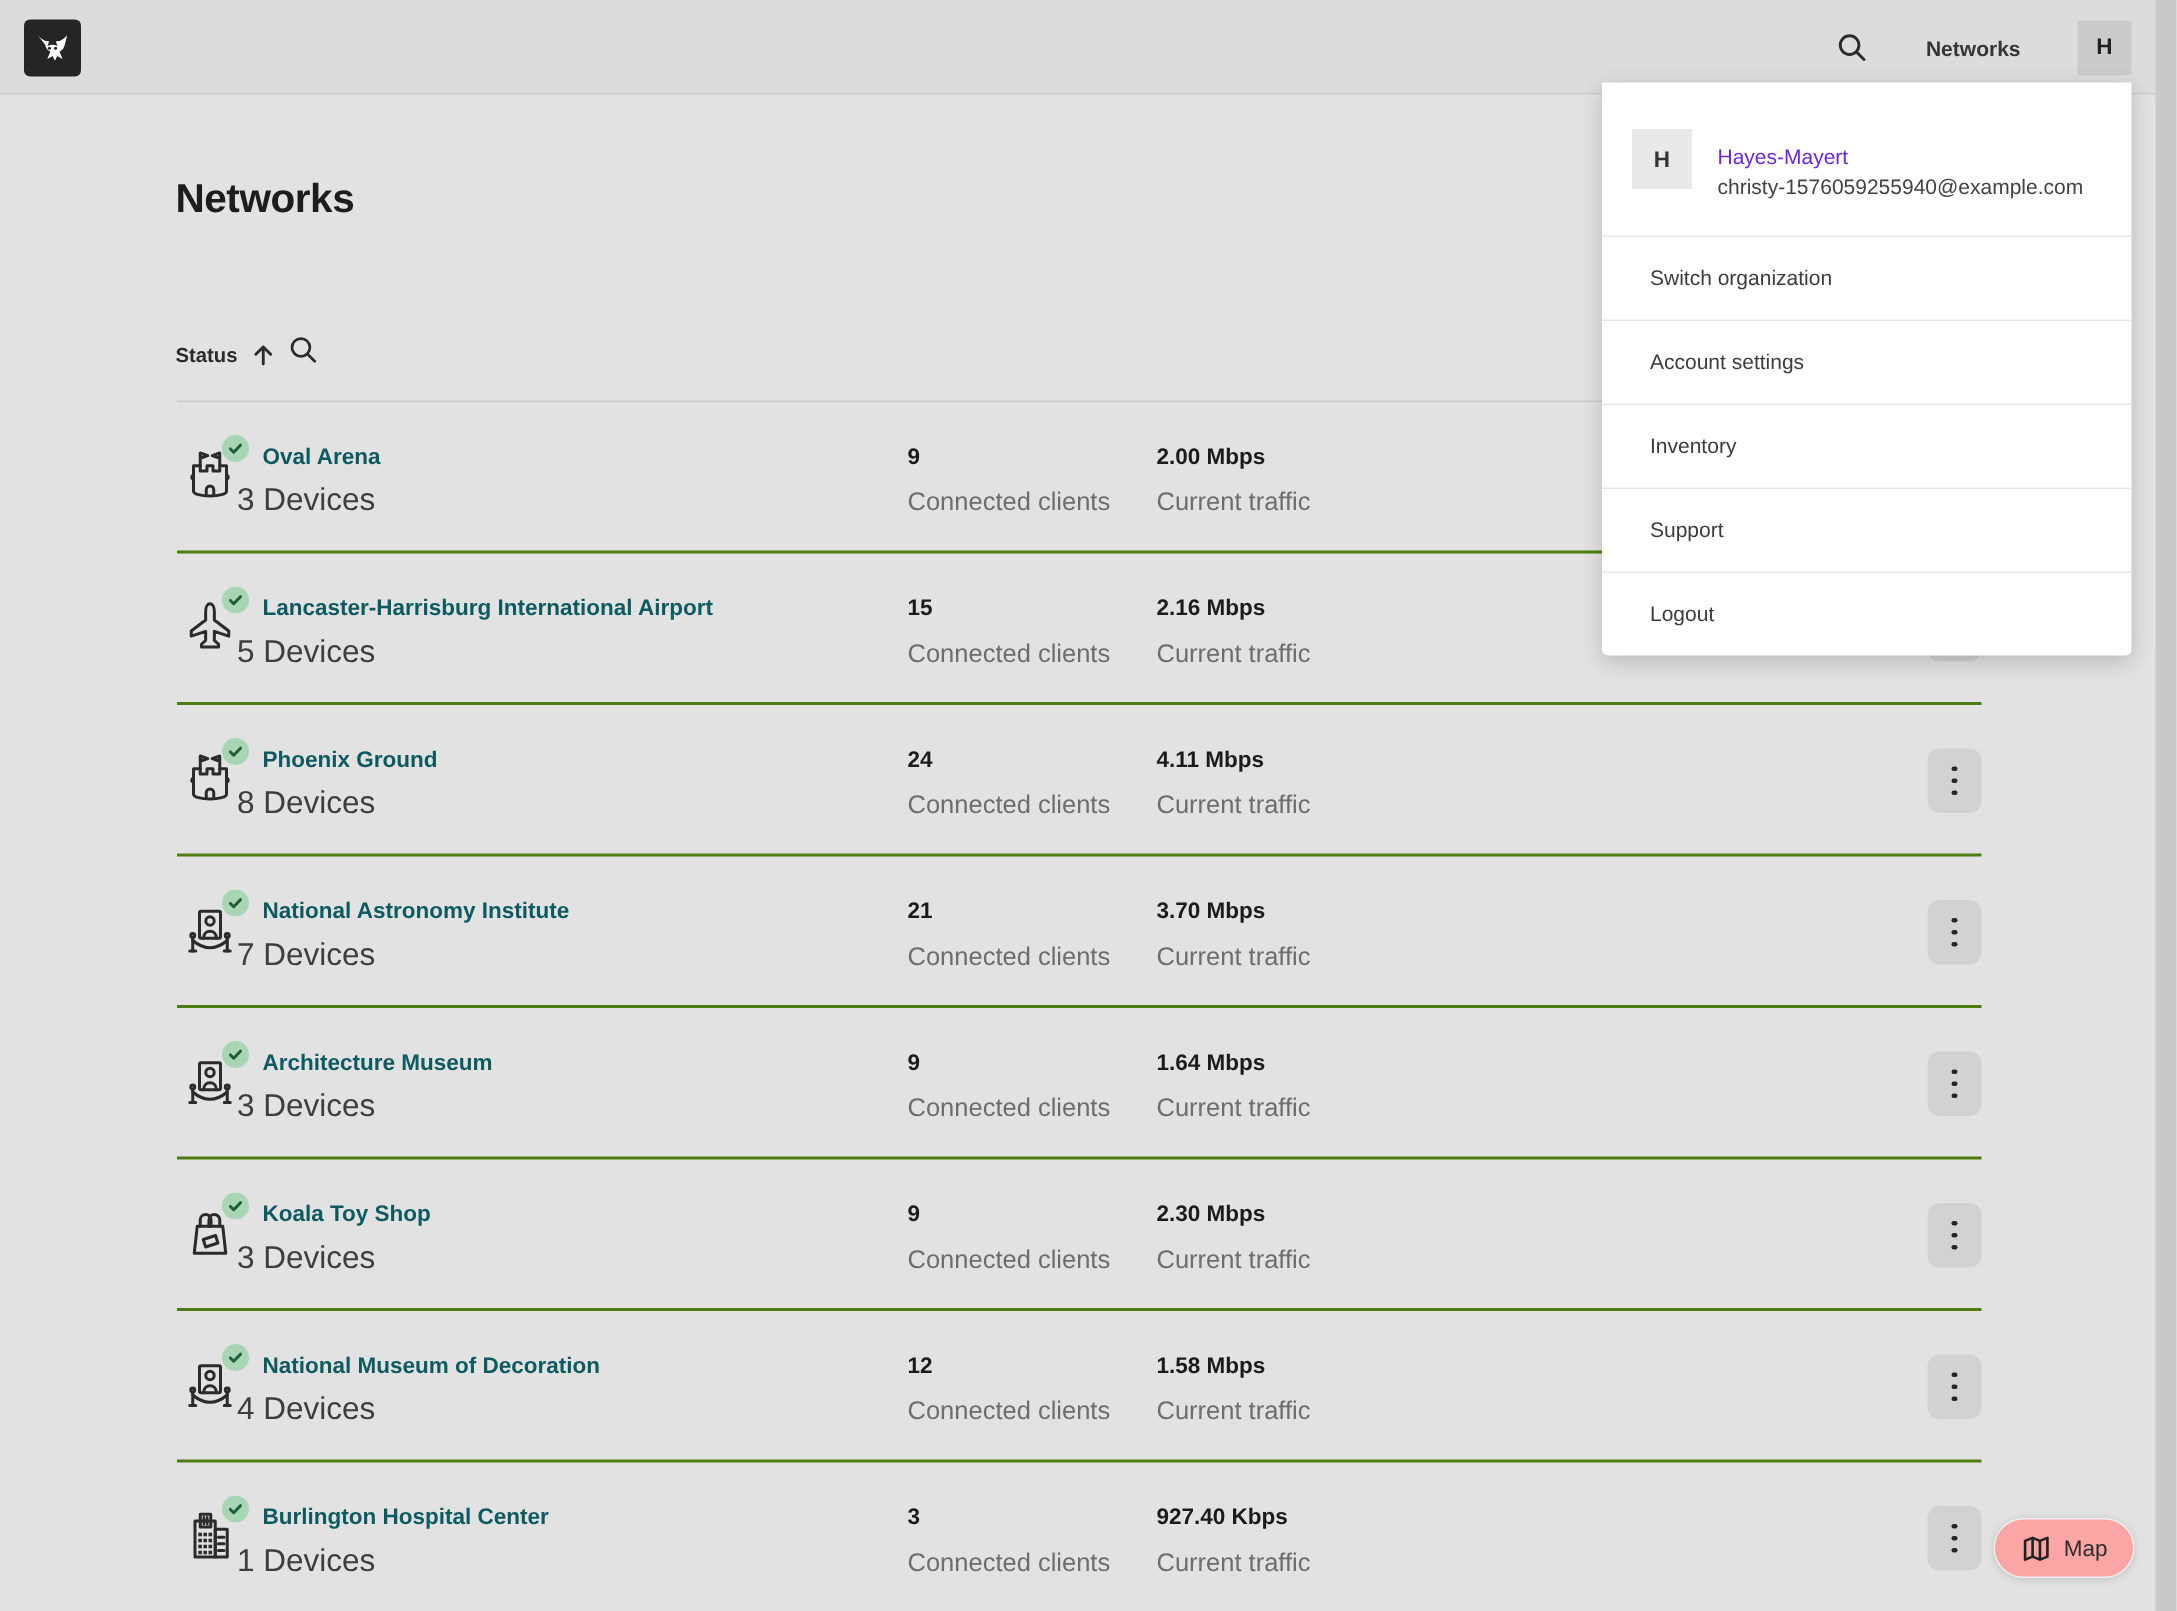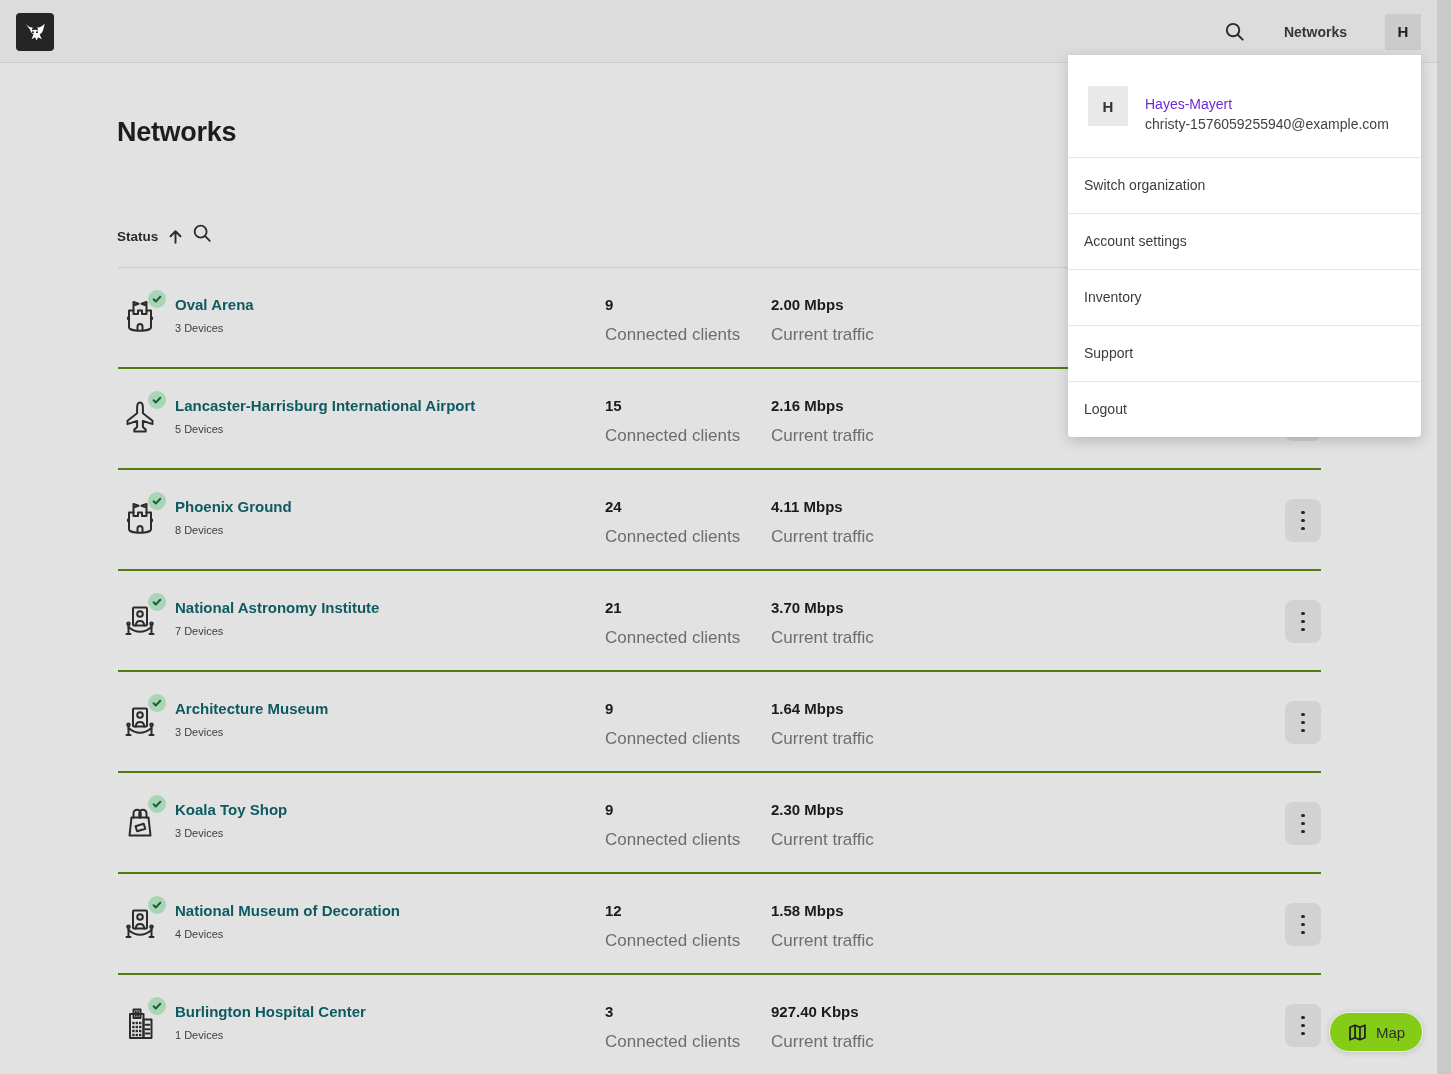--- a/index.html
+++ b/index.html
@@ -44,21 +44,21 @@
   }
   .dd-user { display: flex; align-items: center; gap: 17px; padding: 24px 20px; }
   .dd-avatar {
     width: 40px; height: 40px; background: #e9e9e9; flex: 0 0 auto;
     display: flex; align-items: center; justify-content: center;
     font-size: 15px; font-weight: 700; color: #333;
   }
   .dd-name  { font-size: 14px; color: #6d28d9; line-height: 1.3; margin-top: 16px; }
   .dd-email { font-size: 14px; color: #424242; line-height: 1.3; margin-top: 2px; }
   .dd-item {
-    height: 56px; line-height: 55px; padding-left: 16px;
+    height: 56px; line-height: 55px; padding-left: 32px;
     font-size: 14px; color: #3c3c3c; border-top: 1px solid #e6e6e6; cursor: pointer;
   }
 
   
   .page-title {
     position: absolute; left: 117px; top: 117px;
     font-size: 27px; font-weight: 700; color: #1d1d1d; letter-spacing: -.3px;
   }
   .controls {
     position: absolute; left: 117px; top: 222px; height: 28px;
@@ -74,37 +74,37 @@
     border-top: 1px solid #cbcbcb;
   }
   .row { position: relative; height: 101px; border-bottom: 2px solid #4d7c0f; }
   .nicon-wrap { position: absolute; left: 2px; top: 22px; width: 48px; height: 48px; }
   .nicon { position: absolute; left: 0; top: 7px; }
   .nbadge { position: absolute; left: 28px; top: 0; }
   .n-name {
     position: absolute; left: 57px; top: 28px;
     font-size: 15px; font-weight: 700; color: #0d5b61; cursor: pointer; text-decoration: none;
   }
-  .n-devices { position: absolute; left: 57px; top: 54px; font-size: 11px; color: #3e3e3e; }
+  .n-devices { position: absolute; left: 40px; top: 54px; font-size: 21px; color: #3e3e3e; }
   .col { position: absolute; top: 28px; }
   .col-clients { left: 487px; }
   .col-traffic { left: 653px; }
   .col-value { font-size: 15px; font-weight: 700; color: #1b1b1b; }
   .col-label { font-size: 17px; color: #6d6d6d; margin-top: 12px; }
   .kebab {
     position: absolute; right: 0; top: 29px; width: 36px; height: 43px;
     background: #d2d2d2; border-radius: 8px; cursor: pointer;
     display: flex; flex-direction: column; align-items: center; justify-content: center; gap: 4.5px;
   }
   .kebab .dot { width: 3.5px; height: 3.5px; border-radius: 50%; background: #262626; }
 
   
   .map-btn {
     position: absolute; left: 1329px; top: 1012px; width: 94px; height: 40px;
-    border-radius: 20px; background: #84cc16; border: 1px solid #eeeeee;
+    border-radius: 20px; background: #fca5a5; border: 1px solid #eeeeee;
     box-shadow: 0 1px 6px rgba(0,0,0,.14); cursor: pointer; z-index: 20;
     display: flex; align-items: center; justify-content: center; gap: 8px;
     font-size: 15px; color: #2e2e2e;
   }
 
   
   .scrollbar {
     position: absolute; right: 0; top: 0; width: 14px; height: 1074px;
     background: #c9c9c9; z-index: 40; cursor: pointer;
   }

